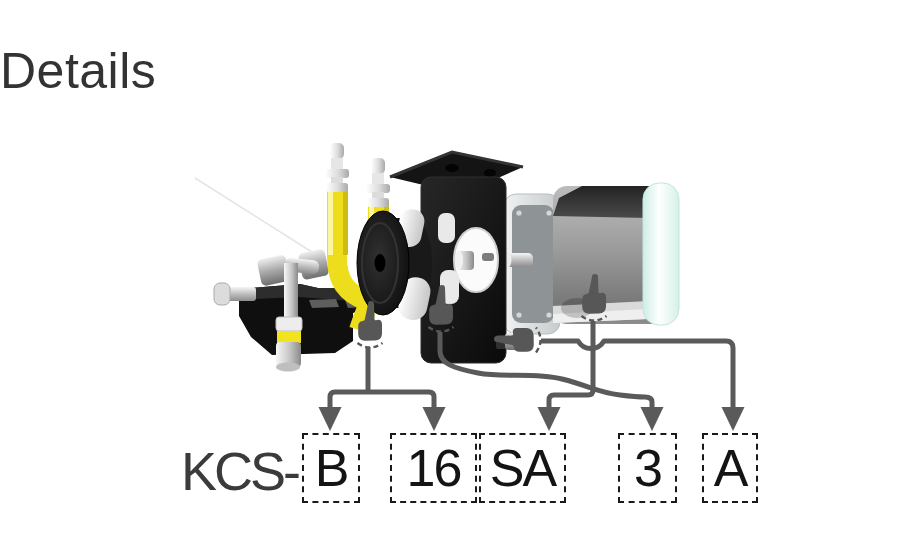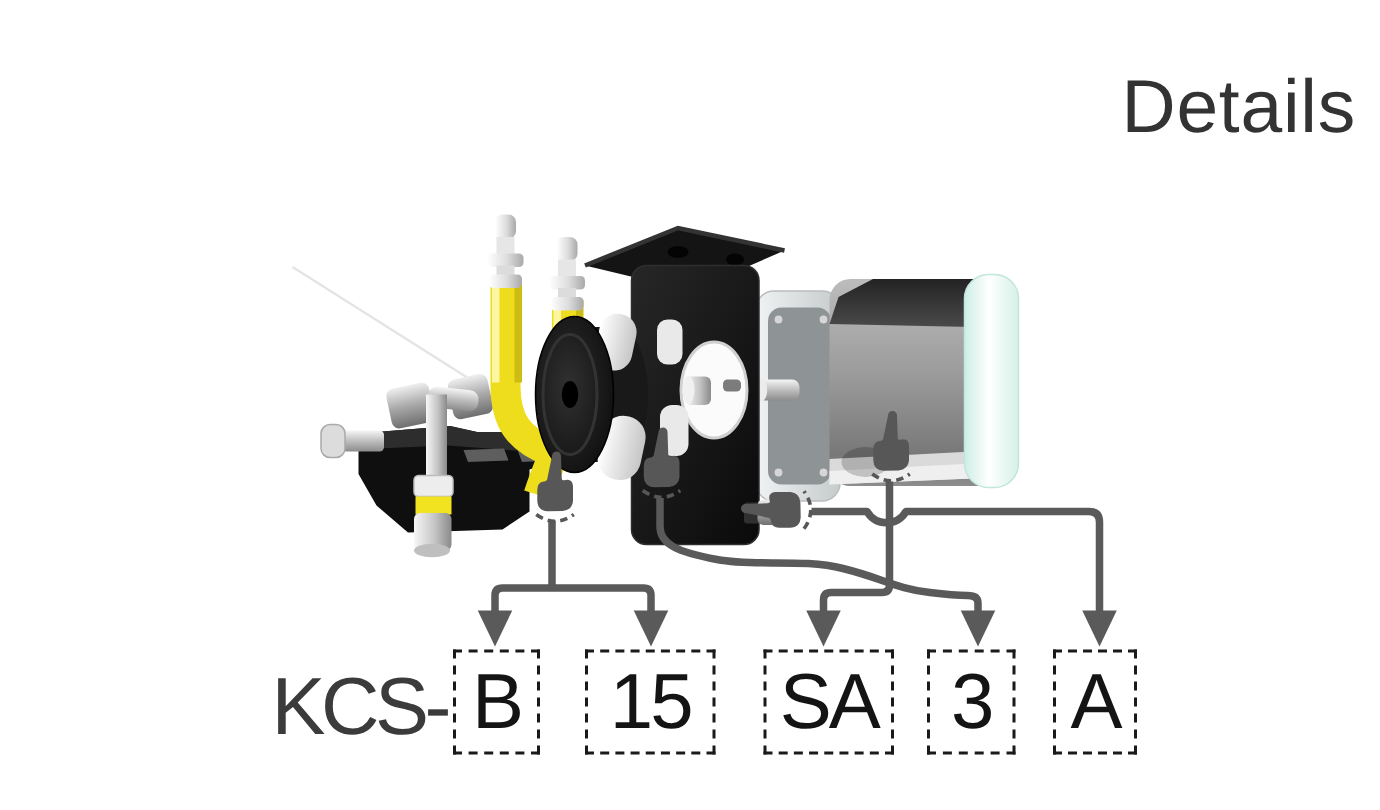--- a/index.html
+++ b/index.html
@@ -1,29 +1,29 @@
 <!DOCTYPE html>
 <html><head>
 <meta charset="utf-8">
 <style>
   html,body{margin:0;padding:0;background:#ffffff;}
   body{width:920px;height:540px;position:relative;overflow:hidden;
        font-family:"Liberation Sans", sans-serif;}
-  .title{position:absolute;left:0;top:42px;width:904px;text-align:right;
+  .title{position:absolute;left:0;top:42px;width:904px;text-align:left;
          font-size:50px;color:#333333;letter-spacing:0.5px;}
   .stage{position:absolute;left:0;top:0;width:920px;height:540px;}
   .code-prefix{position:absolute;left:147px;top:440px;font-size:54px;
                color:#3b3b3b;letter-spacing:-3px;margin-left:34px;}
   .code-box{position:absolute;top:433px;height:70px;box-sizing:border-box;
             border:2px dashed #1a1a1a;display:flex;align-items:center;
             justify-content:center;font-size:52px;color:#141414;
             letter-spacing:-2px;background:#ffffff;}
   .box-b{left:302px;width:58px;}
   .box-16{left:390px;width:87px;}
-  .box-sa{left:509px;width:87px;}
+  .box-sa{left:479px;width:87px;}
   .box-3{left:618px;width:59px;}
   .box-a{left:702px;width:56px;}
 </style>
 </head>
 <body>
 
 <div class="title">Details</div>
 
 <svg class="stage" viewBox="0 0 920 540" xmlns="http://www.w3.org/2000/svg">
   <defs>
@@ -204,21 +204,21 @@
     <use href="#hand-up" transform="translate(593,303)"></use>
   </g>
 </svg>
 
 <div class="code-prefix">KCS-</div>
 
 <div class="code-box box-b">
   <span>B</span>
 </div>
 <div class="code-box box-16">
-  <span>15</span>
+  <span>16</span>
 </div>
 <div class="code-box box-sa">
   <span>SA</span>
 </div>
 <div class="code-box box-3">
   <span>3</span>
 </div>
 <div class="code-box box-a">
   <span>A</span>
 </div>

